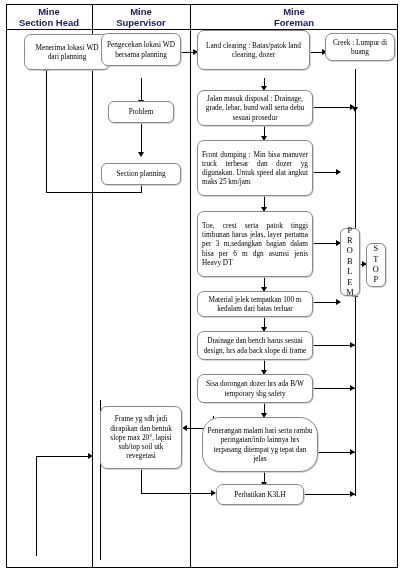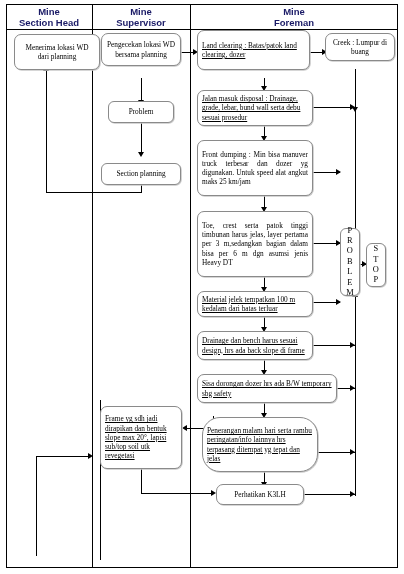--- a/index.html
+++ b/index.html
@@ -27,21 +27,21 @@
     border:1px solid #8a8a8a;border-radius:7px;
     background:#ffffff;
     font-size:7.3px;line-height:9.2px;
     color:#000;
     padding:3px 4px;
     box-shadow:0.8px 0.8px 0 #c9c9c9;
     display:flex;flex-direction:column;justify-content:center;
   }
   .box.ctr{text-align:center;}
   .box.just{text-align:justify;text-align-last:left;}
-  .box.lft{text-align:left;text-decoration:underline;}
+  .box.lft{text-align:center;}
   .box.sharp{border-radius:6px;}
   
   .vbox{
     position:absolute;box-sizing:border-box;
     border:1px solid #8a8a8a;border-radius:6px;background:#fff;
     box-shadow:0.8px 0.8px 0 #c9c9c9;
     display:flex;flex-direction:column;align-items:center;justify-content:center;
     font-size:8.4px;line-height:10.4px;letter-spacing:0.3px;
   }
   .vbox span{display:block;}
@@ -167,21 +167,21 @@
 
   <div class="ln lnv" style="left:141px;top:469px;width:1px;height:25px;"></div>
   <div class="ln lnh" style="left:141px;top:493px;width:73px;"></div>
   <div class="ar ar-r" style="left:211px;top:490px;"></div>
 
   <div class="ln lnv" style="left:36px;top:456px;width:1px;height:100px;"></div>
   <div class="ln lnh" style="left:36px;top:456px;width:55px;"></div>
   <div class="ar ar-r" style="left:88px;top:453px;"></div>
   <div class="ln lnv" style="left:100px;top:400px;width:1px;height:160px;"></div>
 
-  <div class="box ctr" style="left:14px;top:34px;width:86px;height:36px;">Menerima lokasi WD dari planning</div>
+  <div class="box ctr" style="left:24px;top:34px;width:86px;height:36px;">Menerima lokasi WD dari planning</div>
 
   <div class="box ctr" style="left:101px;top:33px;width:80px;height:33px;">Pengecekan lokasi WD bersama planning</div>
 
   <div class="box ctr sharp" style="left:108px;top:101px;width:66px;height:22px;font-family:Liberation Serif, serif;">Problem</div>
 
   <div class="box ctr sharp" style="left:101px;top:163px;width:80px;height:22px;">Section planning</div>
 
   <div class="box lft" style="left:197px;top:30px;width:113px;height:40px;">Land clearing : Batas/patok land clearing, dozer</div>
 
   <div class="box ctr" style="left:325px;top:33px;width:70px;height:28px;">Creek : Lumpur di buang</div>
@@ -189,21 +189,21 @@
   <div class="box lft" style="left:197px;top:90px;width:116px;height:36px;border-radius:7px;">Jalan masuk disposal : Drainage, grade, lebar, bund wall serta debu sesuai prosedur</div>
 
   <div class="box just" style="left:197px;top:140px;width:116px;height:56px;">Front dumping : Min bisa manuver truck terbesar dan dozer yg digunakan. Untuk speed alat angkut maks 25 km/jam</div>
 
   <div class="box just" style="left:197px;top:211px;width:116px;height:66px;">Toe, crest serta patok tinggi timbunan harus jelas, layer pertama per 3 m,sedangkan bagian dalam bisa per 6 m dgn asumsi jenis Heavy DT</div>
 
   <div class="box lft" style="left:197px;top:291px;width:116px;height:26px;">Material jelek tempatkan 100 m kedalam dari batas terluar</div>
 
   <div class="box lft" style="left:197px;top:331px;width:116px;height:29px;">Drainage dan bench harus sesuai design, hrs ada back slope di frame</div>
 
-  <div class="box lft" style="left:197px;top:374px;width:140px;height:29px;">Sisa dorongan dozer hrs ada B/W temporary sbg safety</div>
+  <div class="box lft" style="left:197px;top:374px;width:116px;height:29px;">Sisa dorongan dozer hrs ada B/W temporary sbg safety</div>
 
   <div class="box lft" style="left:100px;top:406px;width:82px;height:63px;">Frame yg sdh jadi dirapikan dan bentuk slope max 20°,  lapisi sub/top soil utk revegetasi</div>
 
   <div class="box lft" style="left:202px;top:417px;width:116px;height:55px;border-radius:18px;">Penerangan malam hari serta rambu peringatan/info lainnya hrs terpasang ditempat yg tepat dan jelas</div>
 
   <div class="box ctr" style="left:216px;top:484px;width:88px;height:21px;">Perhatikan K3LH</div>
 
   <div class="vbox" style="left:340px;top:228px;width:20px;height:68px;">
     <span>P</span>
     <span>R</span>

